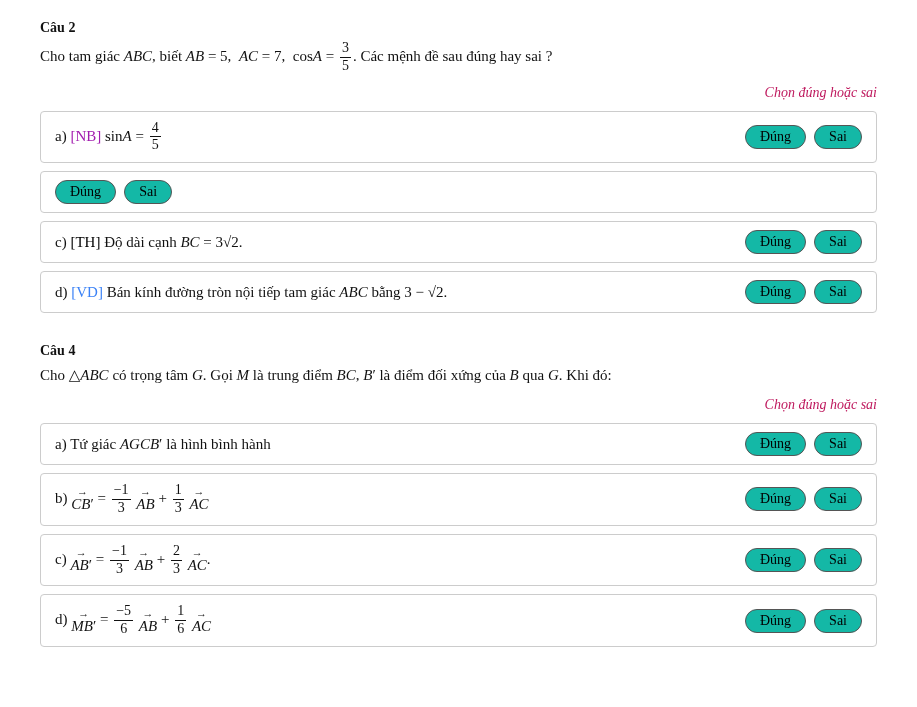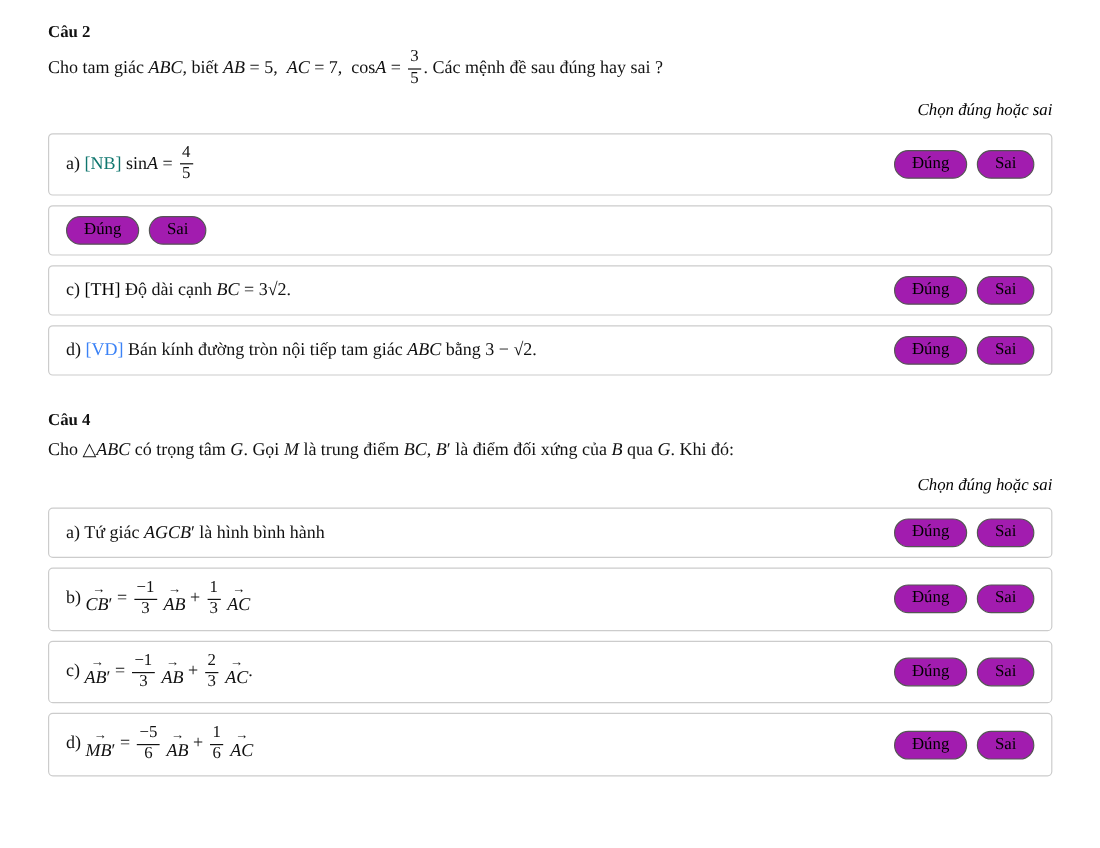--- a/index.html
+++ b/index.html
@@ -21,21 +21,21 @@
       margin-bottom: 4px;
     }
     .section-problem {
       font-size: 15px;
       margin-bottom: 10px;
       line-height: 1.6;
     }
     .chon-dung {
       text-align: right;
       font-size: 14px;
-      color: #000000;
+      color: #be185d;
       margin-bottom: 10px;
       font-style: italic;
     }
     .item-box {
       border: 1px solid #ccc;
       border-radius: 4px;
       padding: 8px 14px;
       margin-bottom: 8px;
       display: flex;
       align-items: center;
@@ -49,26 +49,26 @@
     }
     .btn-group {
       display: flex;
       gap: 8px;
       align-items: center;
     }
     .btn {
       border: 1.5px solid #555;
       border-radius: 50px;
       padding: 3px 14px;
-      background: #a21caf;
+      background: #14b8a6;
       font-size: 14px;
       cursor: pointer;
       font-family: inherit;
     }
-    .tag-nb { color: #0f766e; font-weight: normal; }
+    .tag-nb { color: #a21caf; font-weight: normal; }
     .tag-th { color: #000; font-weight: normal; }
     .tag-vd { color: #3b82f6; font-weight: normal; }
     .fraction {
       display: inline-flex;
       flex-direction: column;
       align-items: center;
       vertical-align: middle;
       font-size: 14px;
       line-height: 1.1;
       margin: 0 2px;

